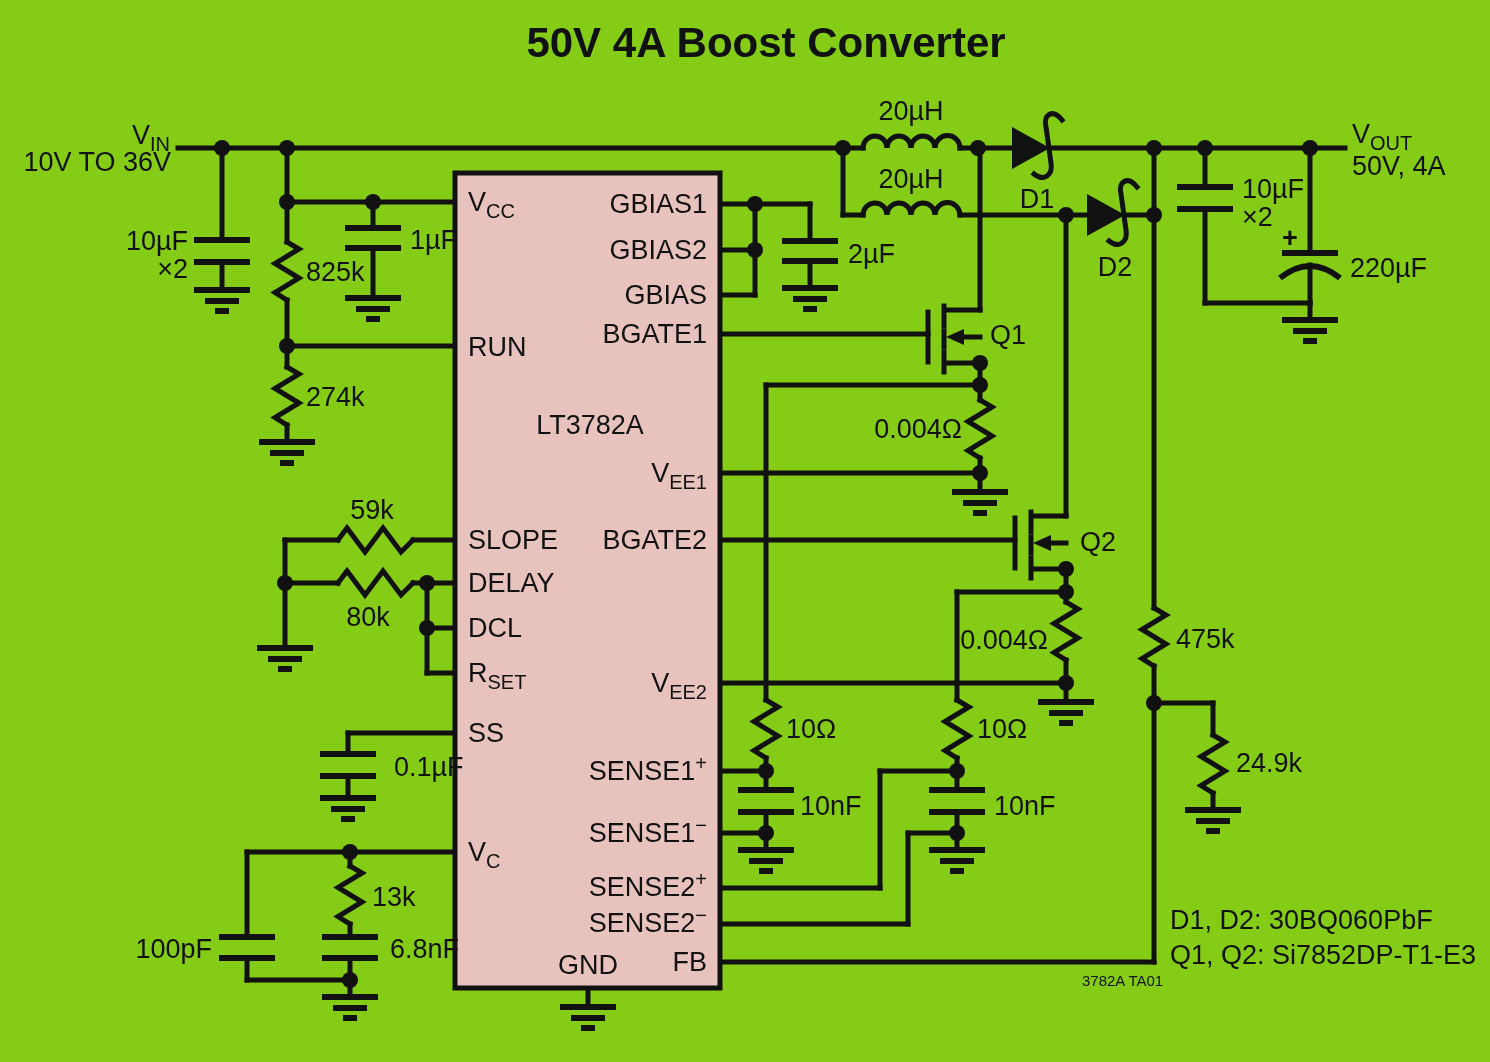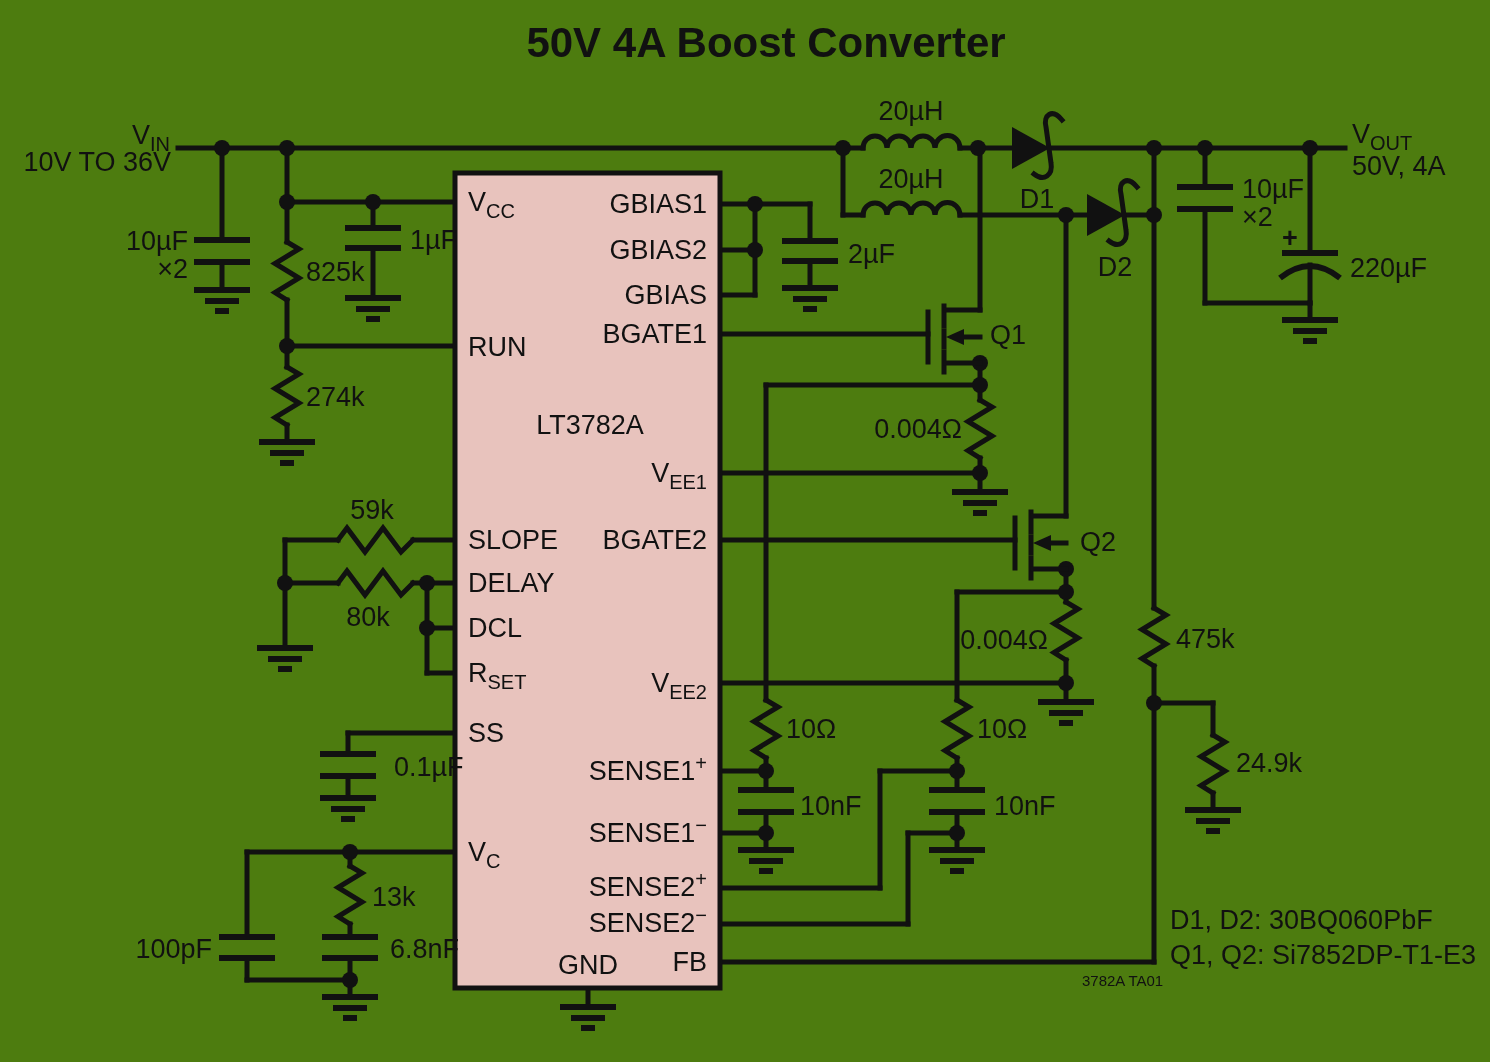--- a/index.html
+++ b/index.html
@@ -1,16 +1,16 @@
 <!DOCTYPE html>
 <html><head>
 <meta charset="utf-8">
 <style>
   html,body{margin:0;padding:0;background:#fff;}
-  .page{width:1490px;height:1062px;background:#4d7c0f;position:relative;overflow:hidden;}
+  .page{width:1490px;height:1062px;background:#84cc16;position:relative;overflow:hidden;}
   svg{display:block;}
   text{font-family:"Liberation Sans", sans-serif;fill:#111;}
   .wire{stroke:#111;stroke-width:5;fill:none;stroke-linecap:square;}
   .comp{stroke:#111;stroke-width:5;fill:none;stroke-linecap:square;}
   .plate{stroke:#111;stroke-width:6;fill:none;stroke-linecap:butt;}
   .gndl{stroke:#111;stroke-width:6;stroke-linecap:butt;}
   .dot{fill:#111;stroke:none;}
   .lbl{font-size:27px;}
   .lblsub{font-size:20px;}
   .pin{font-size:27px;}

